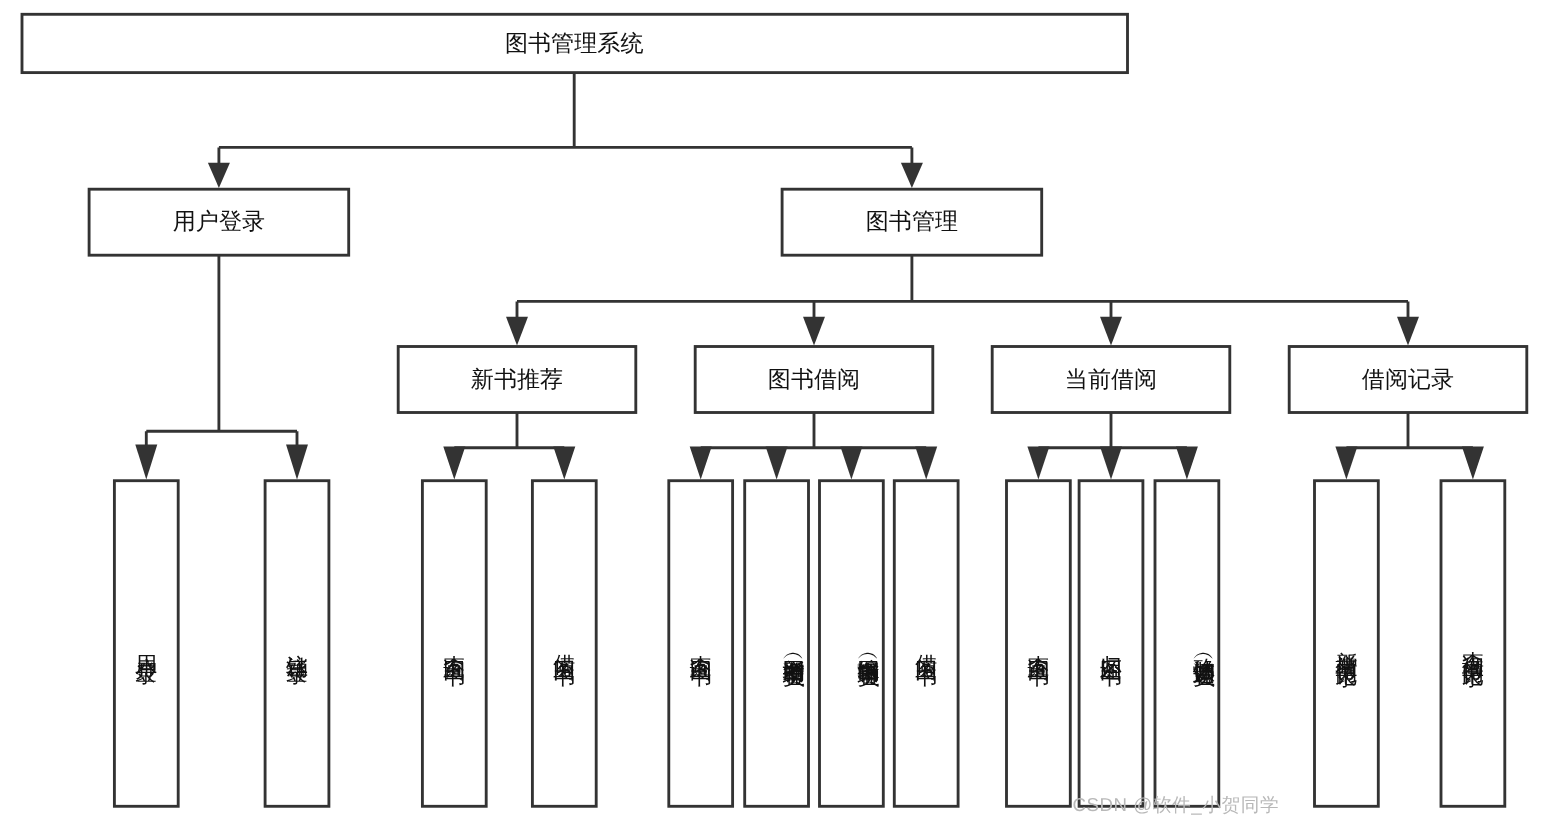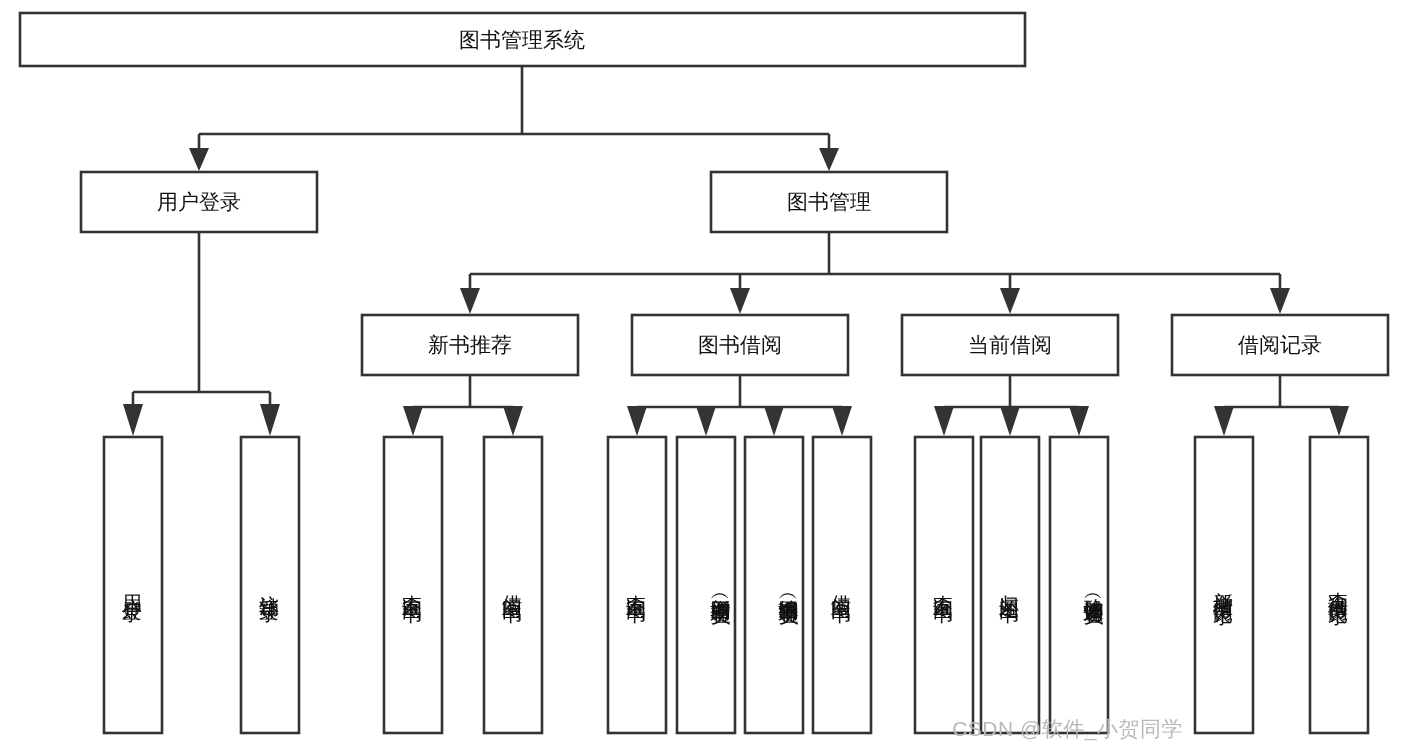--- a/index.html
+++ b/index.html
@@ -46,24 +46,24 @@
     stroke: #333333;
     stroke-width: 2.6;
     fill: none;
   }
   .arrow-head {
     fill: #333333;
     stroke: none;
   }
   .watermark {
     position: absolute;
-    right: 0;
+    right: 20px;
     bottom: 4px;
     font-family: "Liberation Sans", "DejaVu Sans", sans-serif;
-    font-size: 21px;
+    font-size: 17px;
     color: #b8b8b8;
     white-space: nowrap;
     user-select: none;
     letter-spacing: 0.5px;
   }
 </style>
 </head>
 <body>
 
 <div id="diagram-root">

